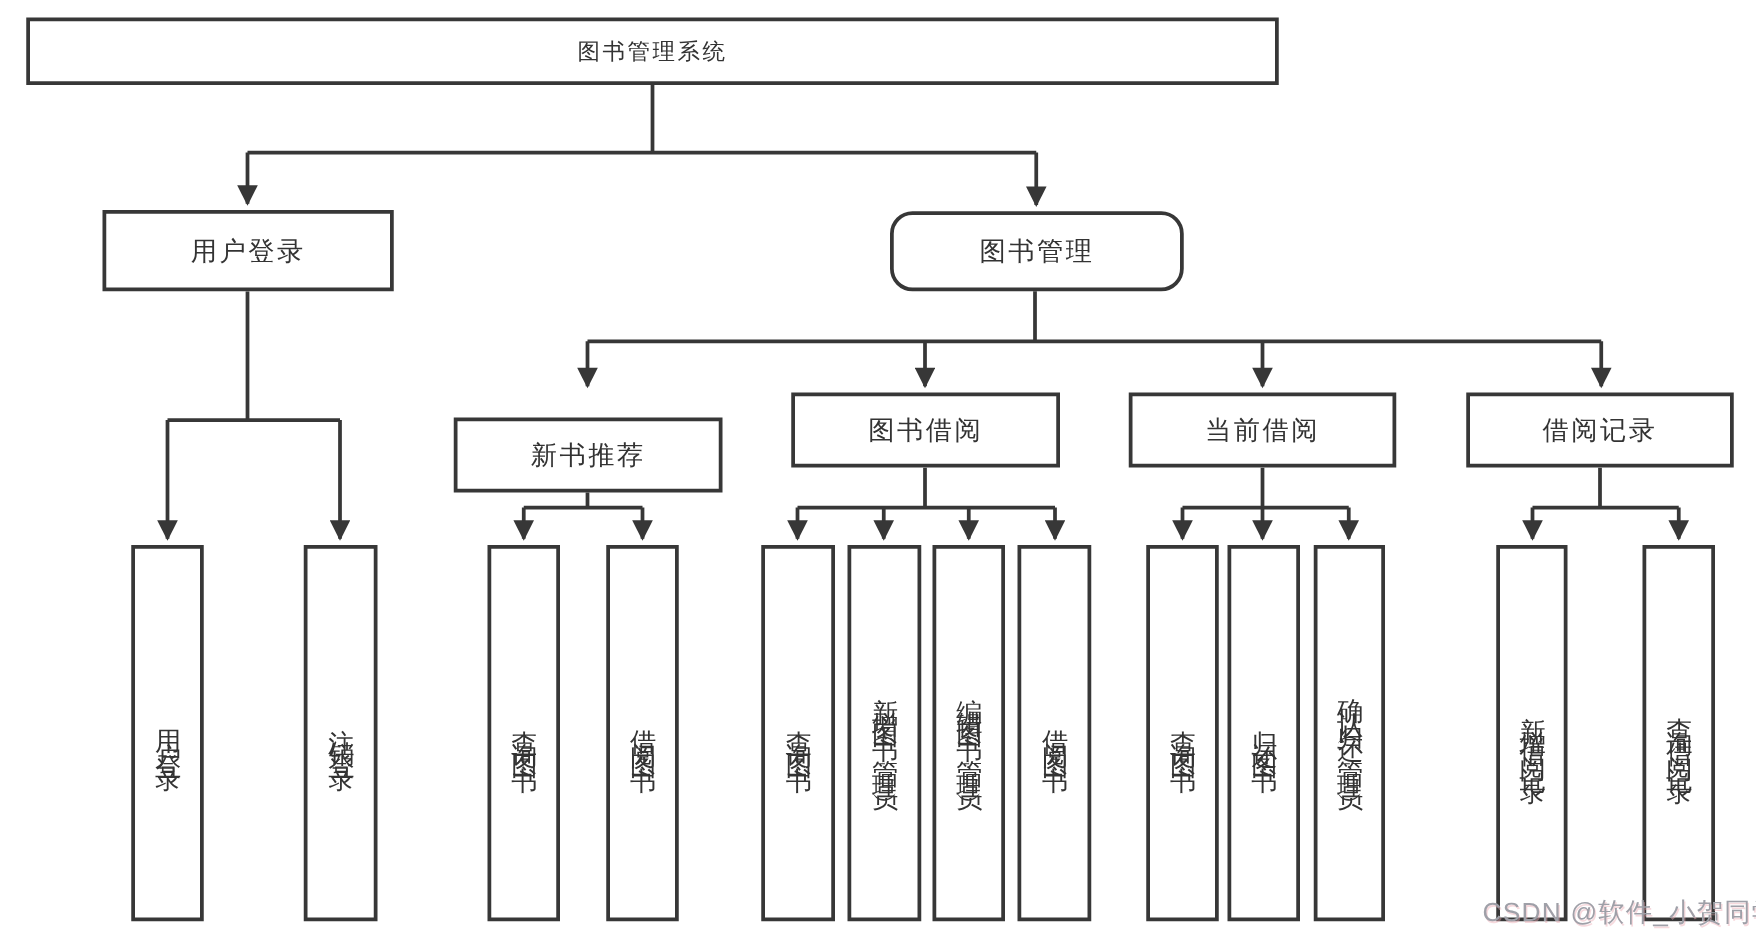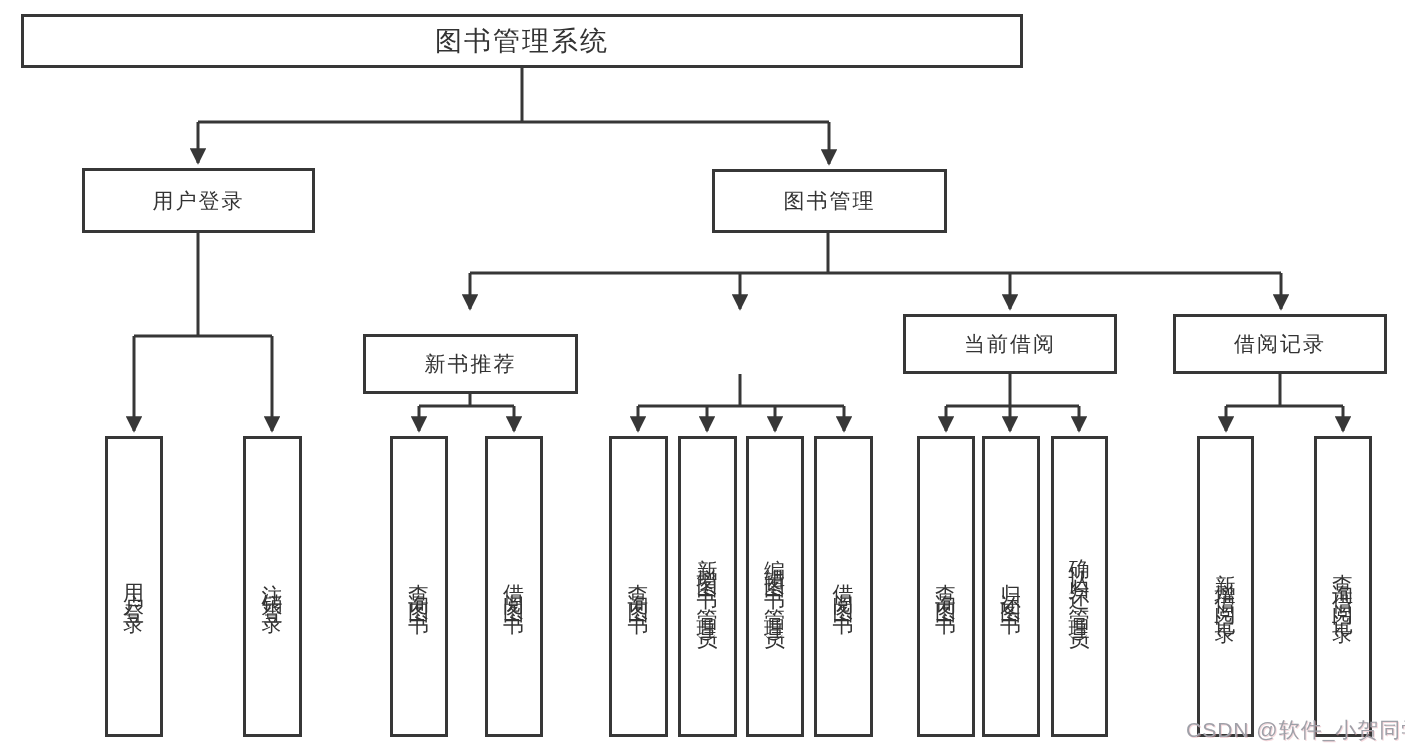--- a/index.html
+++ b/index.html
@@ -31,21 +31,21 @@
     align-items: center;
     justify-content: center;
   }
   .hbox span {
     font-size: 21px;
     letter-spacing: 2px;
     color: #333333;
     white-space: nowrap;
   }
   .root span {
-    font-size: 27px;
+    font-size: 18px;
   }
   .vbox span {
     writing-mode: vertical-rl;
     text-orientation: mixed;
     font-size: 21px;
     line-height: 1;
     letter-spacing: 10px;
     color: #333333;
   }
   .watermark {
@@ -115,26 +115,29 @@
     </g>
   </svg>
 
   <div class="node hbox root" style="left:21px; top:14px; width:1002px; height:54px;">
     <span>图书管理系统</span>
   </div>
 
   <div class="node hbox" style="left:82px; top:168px; width:233px; height:65px;">
     <span>用户登录</span>
   </div>
-  <div class="node hbox" style="left:712px; top:169px; width:235px; height:64px;">
+  <div class="node hbox" style="left:712px; top:169px; width:235px; height:64px;border-radius:18px;">
     <span>图书管理</span>
   </div>
 
   <div class="node hbox" style="left:363px; top:314px; width:215px; height:60px;margin-top:20px;">
     <span>新书推荐</span>
+  </div>
+  <div class="node hbox" style="left:633px; top:314px; width:215px; height:60px;">
+    <span>图书借阅</span>
   </div>
   <div class="node hbox" style="left:903px; top:314px; width:214px; height:60px;">
     <span>当前借阅</span>
   </div>
   <div class="node hbox" style="left:1173px; top:314px; width:214px; height:60px;">
     <span>借阅记录</span>
   </div>
 
   <div class="node vbox" style="left:105px; top:436px; width:58px; height:301px;">
     <span>用户登录</span>

